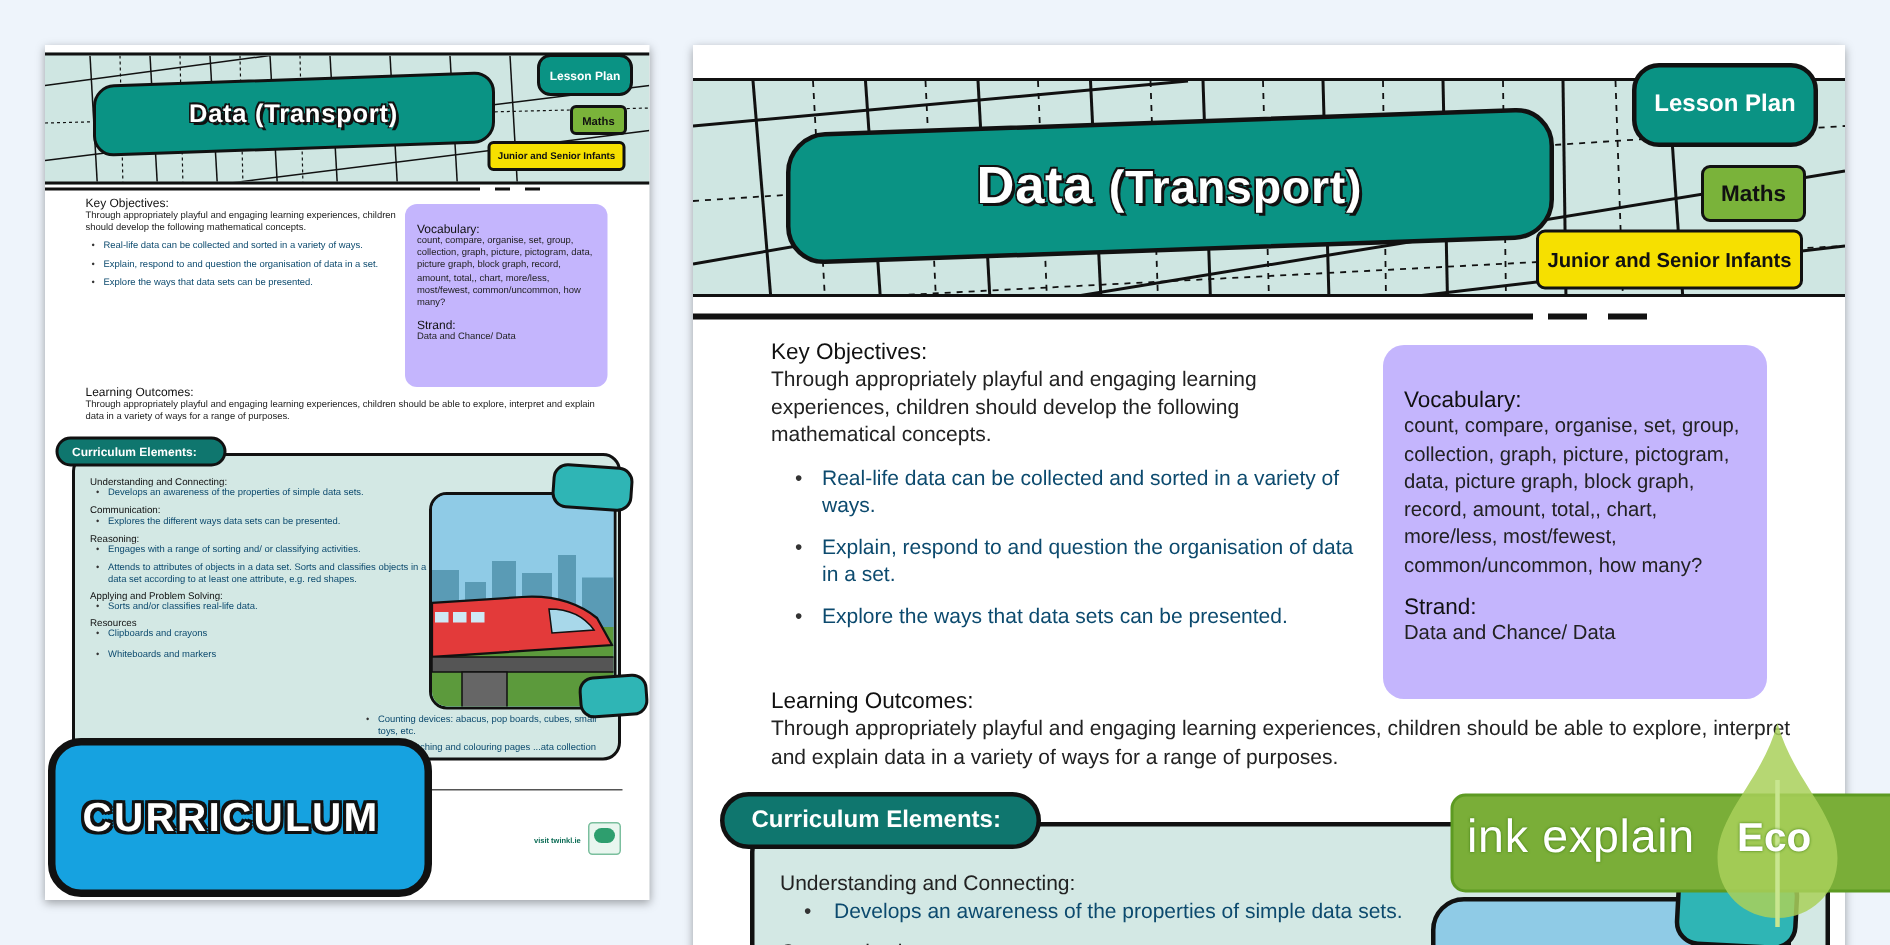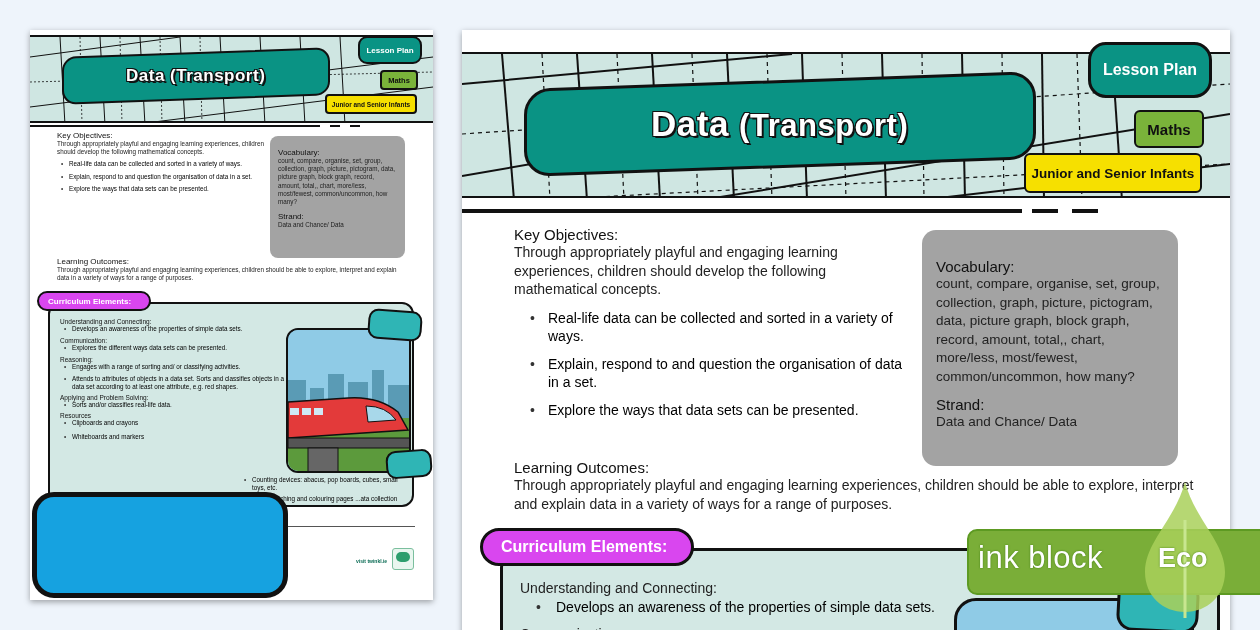--- a/index.html
+++ b/index.html
@@ -22,27 +22,27 @@
   .tag { position: absolute; border: 2px solid #111; display: flex; align-items: center; justify-content: center; font-weight: bold; }
   .tag-lesson { background: #0a9384; color: #fff; }
   .tag-maths { background: #7ab33a; color: #111; }
   .tag-grade { background: #f6e000; color: #111; }
 
   .rule { position: absolute; background: #111; }
 
   .h { font-weight: normal; color: #111; }
   .p { color: #222; }
   ul.bul { list-style: none; }
-  ul.bul li { position: relative; color: #000000; }
+  ul.bul li { position: relative; color: #0c4a6e; }
   ul.bul li::before { content: "•"; position: absolute; color: #333; }
 
-  .vocab-box { position: absolute; background: #a3a3a3; border-radius: 14px; }
+  .vocab-box { position: absolute; background: #c4b5fd; border-radius: 14px; }
 
   .curr-box { position: absolute; background: #d3e8e4; border: 2px solid #111; border-radius: 12px; }
-  .curr-pill { position: absolute; background: #d946ef; color: #fff; border: 2px solid #111; border-radius: 20px; font-weight: bold; display: flex; align-items: center; }
+  .curr-pill { position: absolute; background: #0f766e; color: #fff; border: 2px solid #111; border-radius: 20px; font-weight: bold; display: flex; align-items: center; }
 
   .photo { position: absolute; border: 2px solid #111; border-radius: 12px; overflow: hidden; background: #8fcbe6; }
   .photo-tab { position: absolute; background: #2fb5b5; border: 2px solid #111; border-radius: 10px; }
 
   
   .page-small .h { font-size: 8px; }
   .page-small .p { font-size: 6.3px; line-height: 8.2px; }
   .page-small ul.bul li { font-size: 6.3px; line-height: 8.2px; padding-left: 12px; }
   .page-small ul.bul li::before { left: 4px; }
 
@@ -273,21 +273,22 @@
       <li style="padding-left:36px;">Develops an awareness of the properties of simple data sets.</li>
     </ul>
     <div class="p" style="margin-top:9px;">Communication:</div>
   </div>
 
   <div class="photo" style="left:492px; top:568px; width:240px; height:80px; border-width:3px; border-radius:22px; background:#8fcbe6;"></div>
   <div class="photo-tab" style="left:655px; top:550px; width:82px; height:52px; border-width:3px; border-radius:16px; transform:rotate(3deg);"></div>
 </div>
 
 <div class="nm-badge">
+  <div class="nm-line">CURRICULUM</div>
 </div>
 
 <div class="eco-bar"></div>
-<span class="eco-ink">ink block</span>
+<span class="eco-ink">ink explain</span>
 <svg class="eco-drop" viewBox="0 0 84 140">
   <path d="M42,2 C52,40 82,62 82,92 C82,116 64,132 42,132 C20,132 2,116 2,92 C2,62 32,40 42,2 Z" fill="#a9d05a" fill-opacity="0.85"></path>
   <line x1="42" y1="40" x2="42" y2="138" stroke="#c8e690" stroke-width="3"></line>
 </svg>
 <span class="eco-word">Eco</span>
 
 </body></html>

